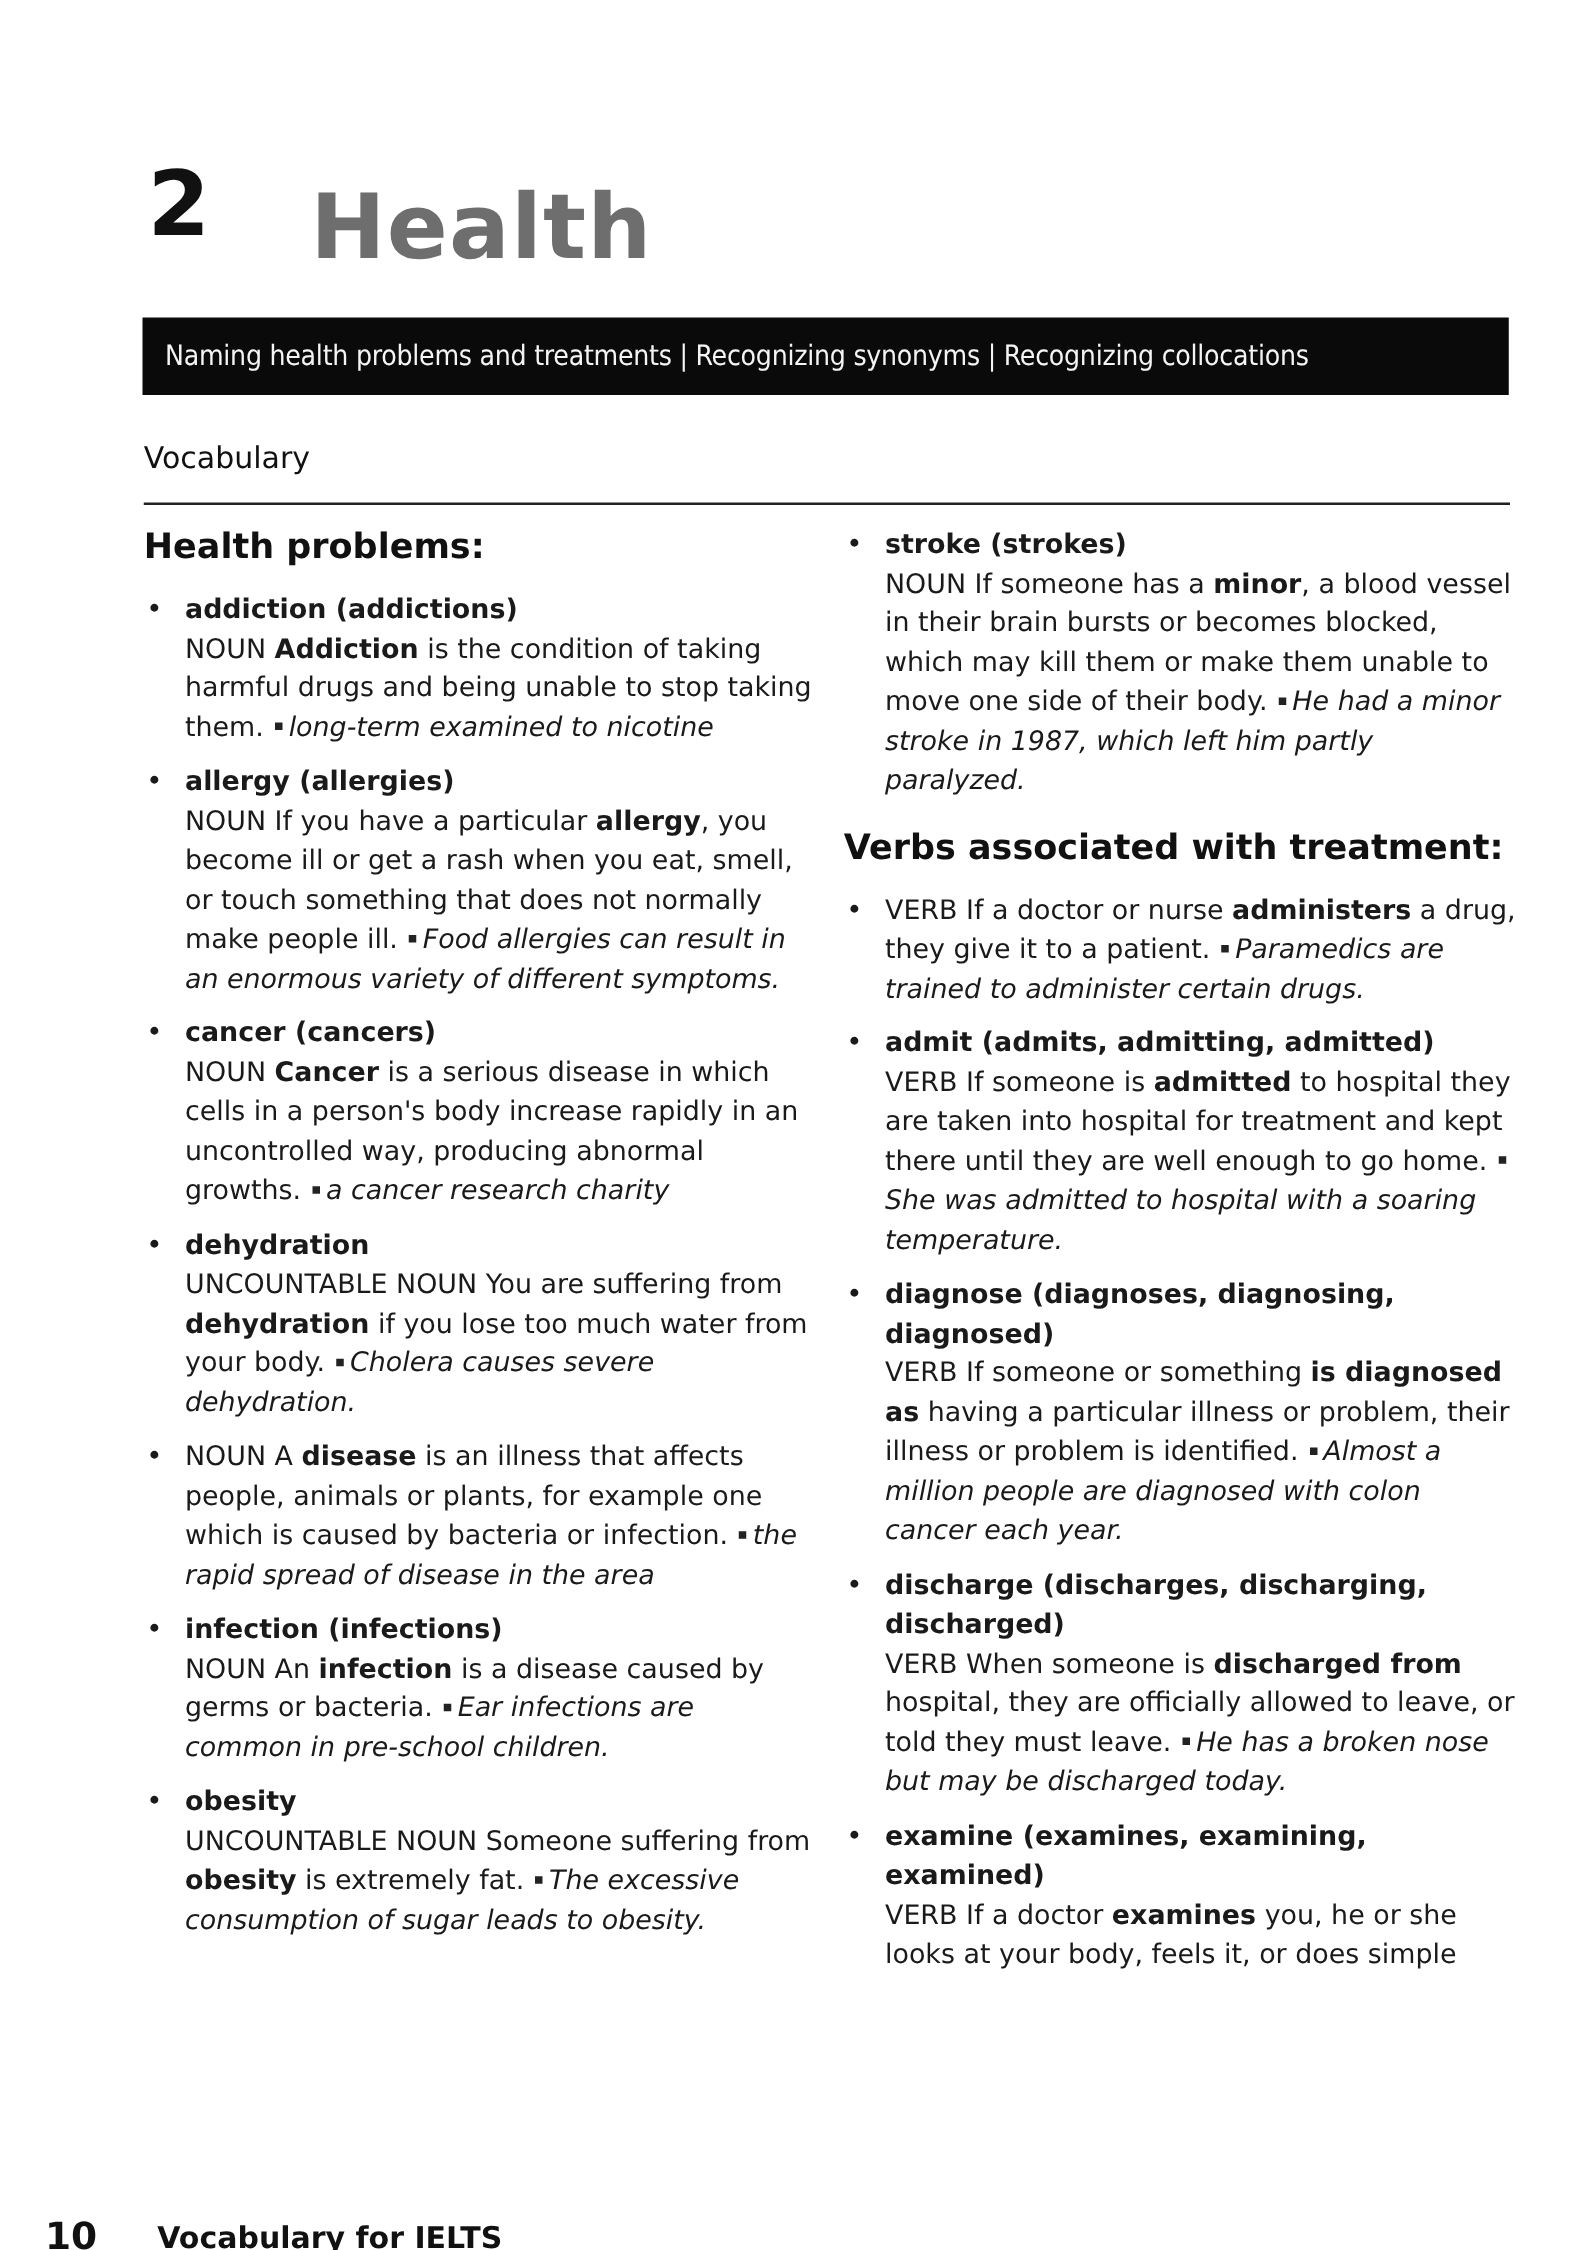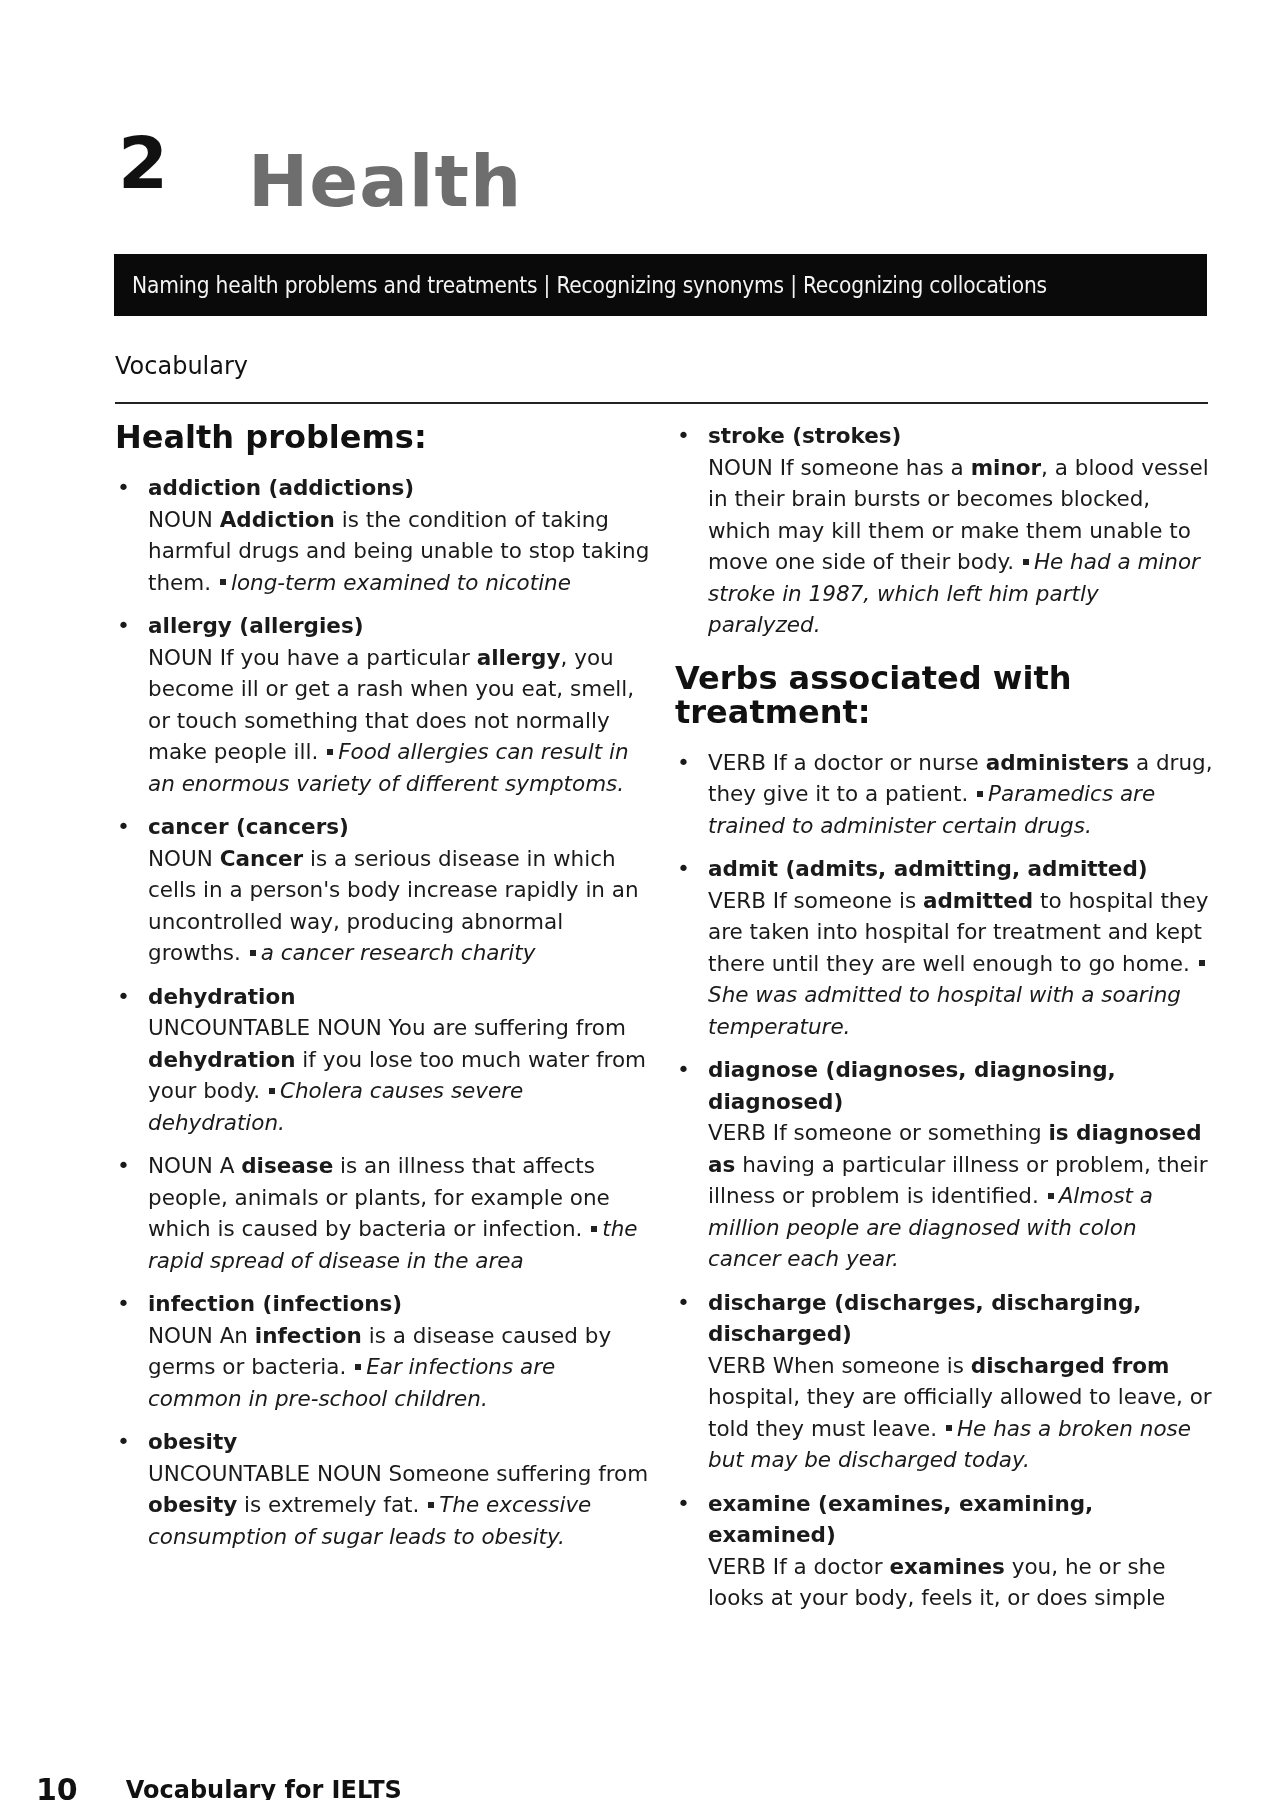--- a/index.html
+++ b/index.html
@@ -9,21 +9,21 @@
   .chapter-num { font-size: 72px; font-weight: bold; color: #111; font-family: "DejaVu Sans", sans-serif; letter-spacing: -2px; }
   .chapter-title { font-size: 72px; font-weight: bold; color: #6e6e6e; margin-left: 82px; font-family: "DejaVu Sans", sans-serif; letter-spacing: 1px; margin-top: 36px; }
   .banner { position: absolute; left: 114px; top: 254px; width: 1093px; height: 62px; background: #0a0a0a;
             color: #f4f4f4; font-size: 22.5px; line-height: 62px; padding-left: 18px; box-sizing: border-box; white-space: nowrap;
             font-family: "DejaVu Sans Condensed", "DejaVu Sans", sans-serif; letter-spacing: -0.2px; }
   .section-title { position: absolute; left: 115px; top: 352px; font-size: 24px; color: #111; font-family: "DejaVu Sans", sans-serif; }
   .rule { position: absolute; left: 115px; top: 402px; width: 1093px; height: 2px; background: #222; }
   .col { position: absolute; top: 420px; width: 540px; }
   .col.left { left: 115px; }
   .col.right { left: 675px; }
-  .subhead { font-size: 32px; font-weight: bold; color: #111; margin: 0 0 18px 0; line-height: 34px; }
+  .subhead { font-size: 28px; font-weight: bold; color: #111; margin: 0 0 18px 0; line-height: 34px; }
   .col.right .subhead { margin-top: 20px; }
   ul.entries { list-style: none; margin: 0; padding: 0; }
   li.entry { position: relative; padding-left: 33px; margin-bottom: 12px; font-size: 21.5px; line-height: 31.5px; }
   li.entry .bullet { position: absolute; left: 2px; top: 0; font-size: 22px; }
   .headword { font-weight: bold; display: block; }
   .defn { display: block; }
   .defn b { font-weight: bold; }
   .sq { display: inline-block; width: 6px; height: 6px; background: #222; vertical-align: middle; margin: 0 5px 3px 2px; }
   .ex { font-style: italic; }
   .footer { position: absolute; top: 1772px; left: 36px; display: flex; align-items: center; }

